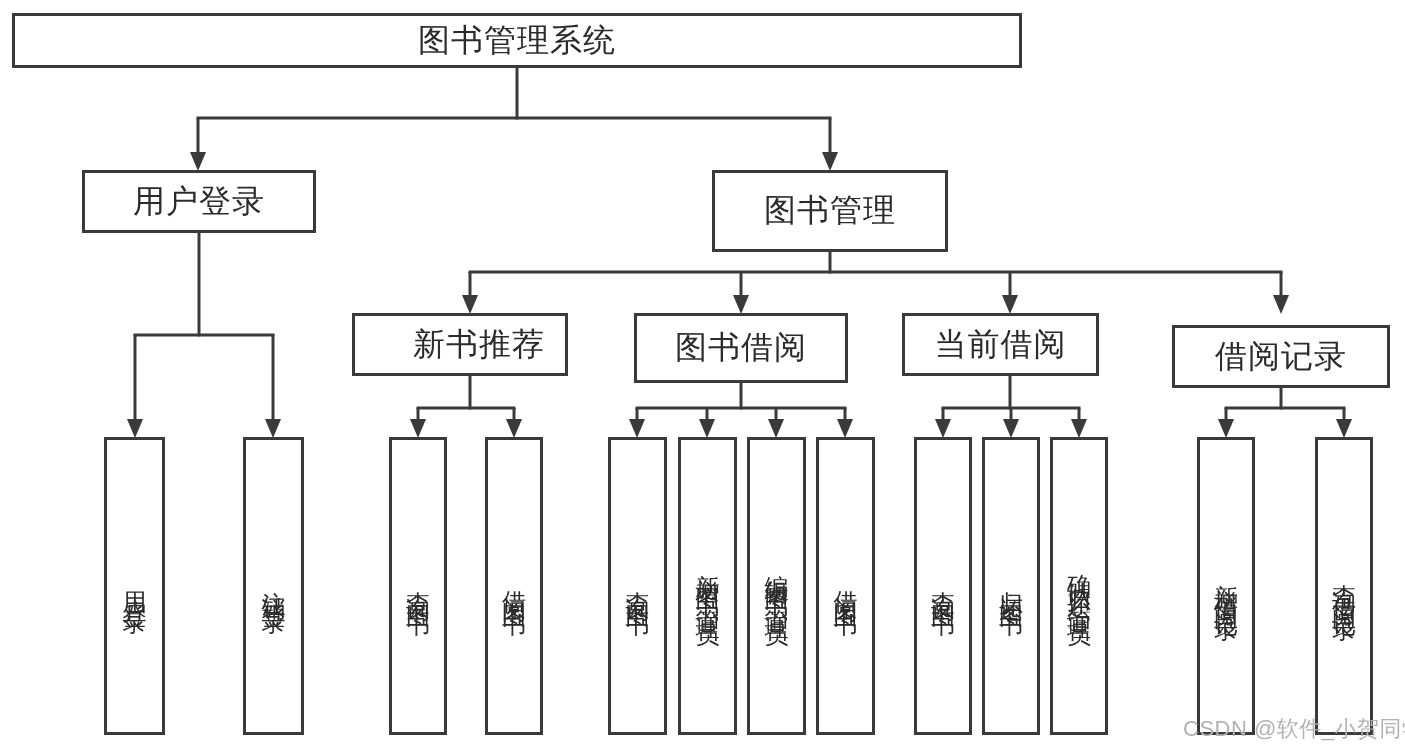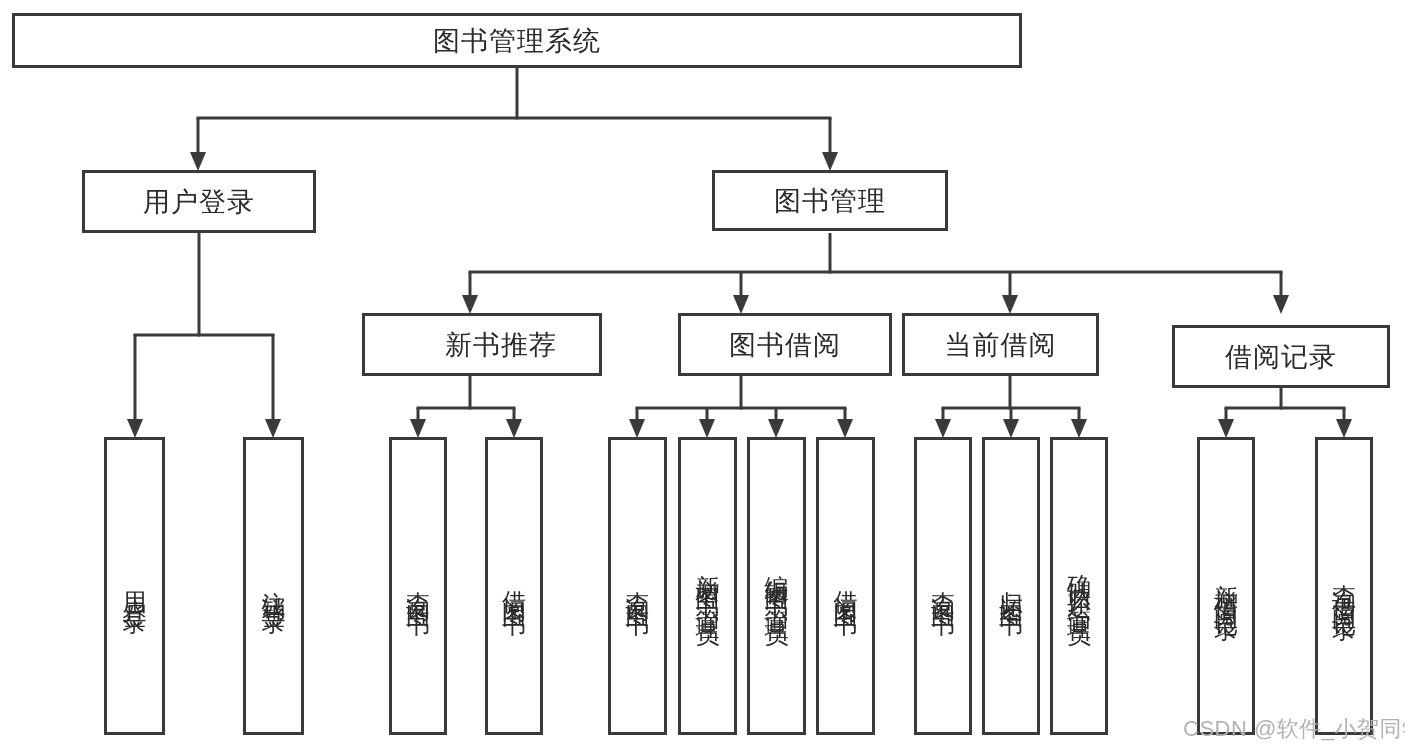--- a/index.html
+++ b/index.html
@@ -25,21 +25,21 @@
     width: 1405px; height: 747px;
     z-index: 1;
   }
   .hbox {
     position: absolute;
     border: 3px solid var(--line);
     background: var(--box-fill);
     display: flex;
     align-items: center;
     justify-content: center;
-    font-size: 27px;
+    font-size: 32px;
     color: var(--text);
     z-index: 2;
     letter-spacing: 1px;
     white-space: nowrap;
   }
   .vbox {
     position: absolute;
     border: 3px solid var(--line);
     background: var(--box-fill);
     display: flex;
@@ -141,24 +141,24 @@
       <polygon points="1071,419 1087,419 1079,438"></polygon>
 
       <polygon points="1218,419 1234,419 1226,438"></polygon>
       <polygon points="1336,419 1352,419 1344,438"></polygon>
     </g>
   </svg>
 
   <div class="hbox" style="left:12px; top:13px; width:1010px; height:55px;">图书管理系统</div>
 
   <div class="hbox" style="left:82px; top:170px; width:234px; height:63px;">用户登录</div>
-  <div class="hbox" style="left:712px; top:170px; width:236px; height:61px;">图书管理</div>
-
-  <div class="hbox" style="left:362px; top:313px; width:240px; height:63px;padding-left:38px;">新书推荐</div>
-  <div class="hbox" style="left:634px; top:313px; width:214px; height:63px;margin-left:44px;">图书借阅</div>
+  <div class="hbox" style="left:712px; top:170px; width:236px; height:82px;">图书管理</div>
+
+  <div class="hbox" style="left:352px; top:313px; width:216px; height:63px;padding-left:38px;">新书推荐</div>
+  <div class="hbox" style="left:634px; top:313px; width:214px; height:70px;">图书借阅</div>
   <div class="hbox" style="left:902px; top:313px; width:197px; height:63px;">当前借阅</div>
   <div class="hbox" style="left:1172px; top:313px; width:218px; height:63px;margin-top:12px;">借阅记录</div>
 
   <div class="vbox" style="left:104px; top:437px; width:61px; height:298px;">
     <span>用户登录</span>
   </div>
   <div class="vbox" style="left:243px; top:437px; width:61px; height:298px;">
     <span>注销登录</span>
   </div>
 

